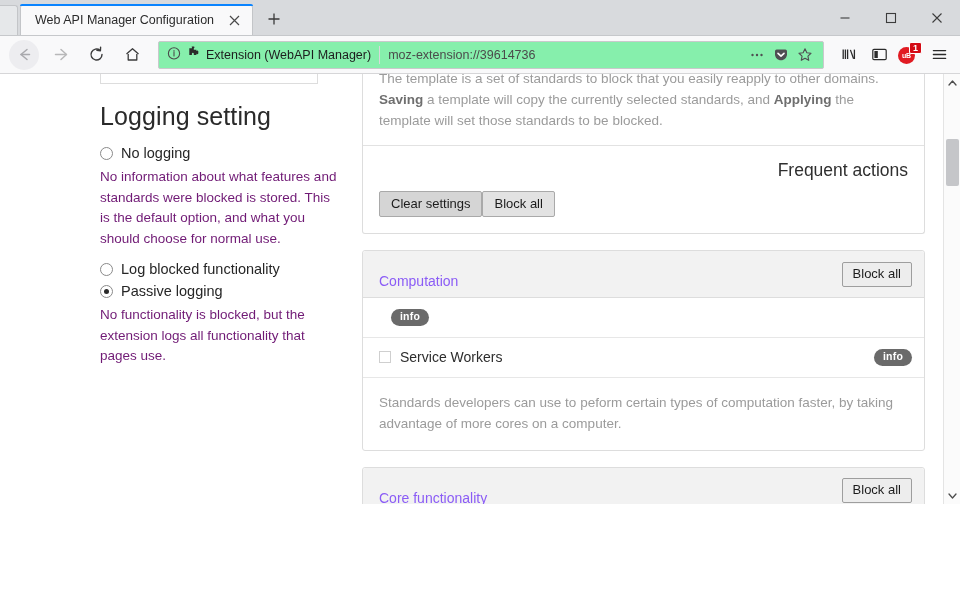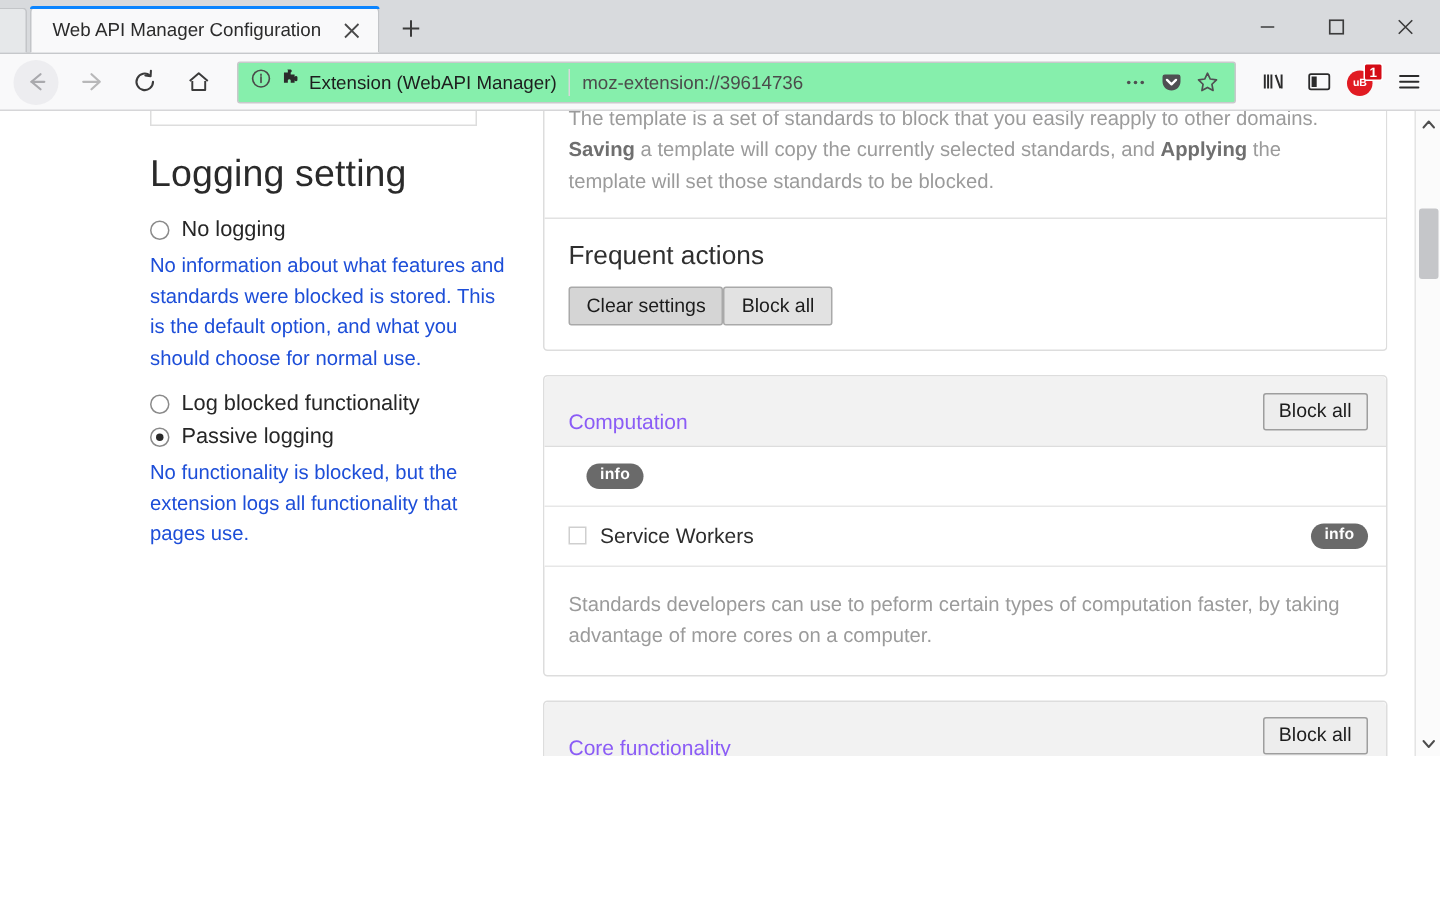--- a/index.html
+++ b/index.html
@@ -173,21 +173,21 @@
     border: 1px solid #8a8a8a; background: #fff;
     flex: none; position: relative;
   }
   .radio.checked::after {
     content: ""; position: absolute;
     left: 3px; top: 3px; width: 5px; height: 5px;
     border-radius: 50%; background: #2a2a2a;
   }
   .radio-label { font-size: 14.5px; color: #262626; }
   .radio-desc {
-    font-size: 13.5px; color: #1d4ed8; line-height: 1.52;
+    font-size: 13.5px; color: #701a75; line-height: 1.52;
     margin-bottom: 12px;
   }
 
   
   .col-right { flex: 1; min-width: 0; }
   .card {
     border: 1px solid #dddddd;
     background: #fff;
     margin-bottom: 16px;
     border-radius: 3px;
@@ -197,20 +197,21 @@
   .para {
     font-size: 13.5px; color: #9b9b9b; line-height: 1.56;
   }
   .para b { color: #6f6f6f; font-weight: bold; }
   .para.clipped { margin-top: -6px; }
   .divider { border-top: 1px solid #e2e2e2; }
   .freq-section { padding: 14px 16px 16px 16px; }
   h2.freq-title {
     font-size: 17.5px; font-weight: 400; color: #2f2f2f;
     margin-bottom: 10px;
+    text-align: right;
   }
   .btn-row { display: flex; }
   .btn {
     font-family: "Liberation Sans", sans-serif;
     font-size: 13px; color: #1c1c1c;
     background: #d5d5d5;
     border: 1px solid #a9a9a9;
     border-radius: 2px;
     padding: 5px 11px;
     line-height: 1.1;

